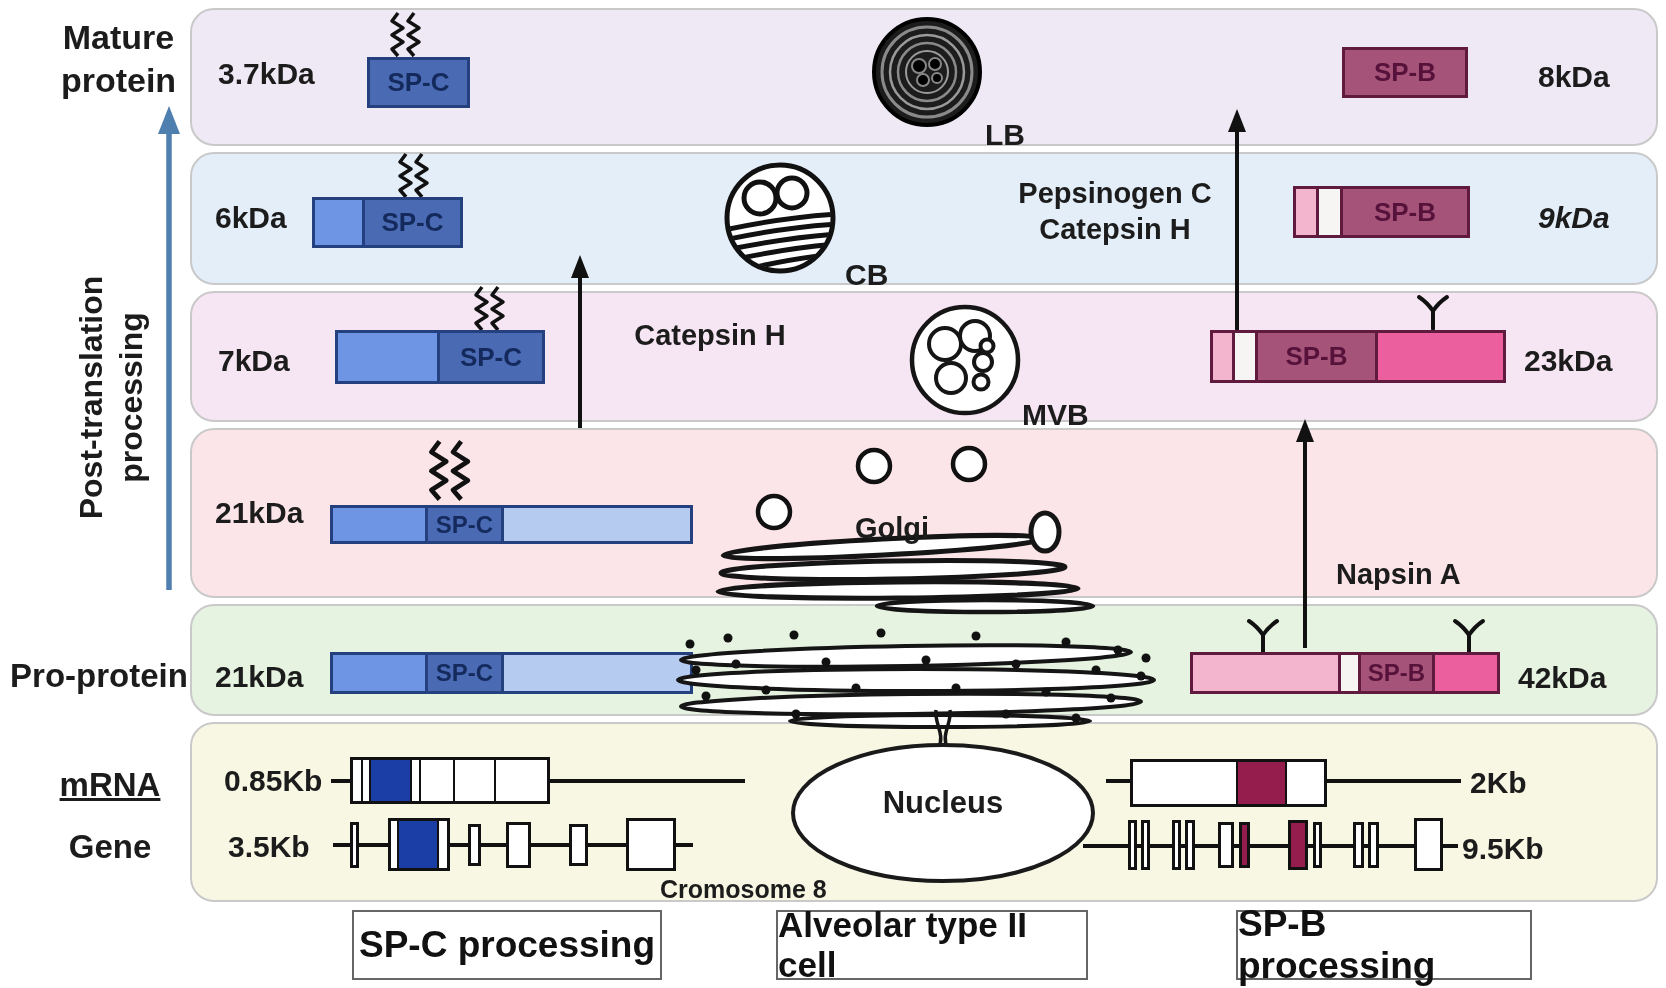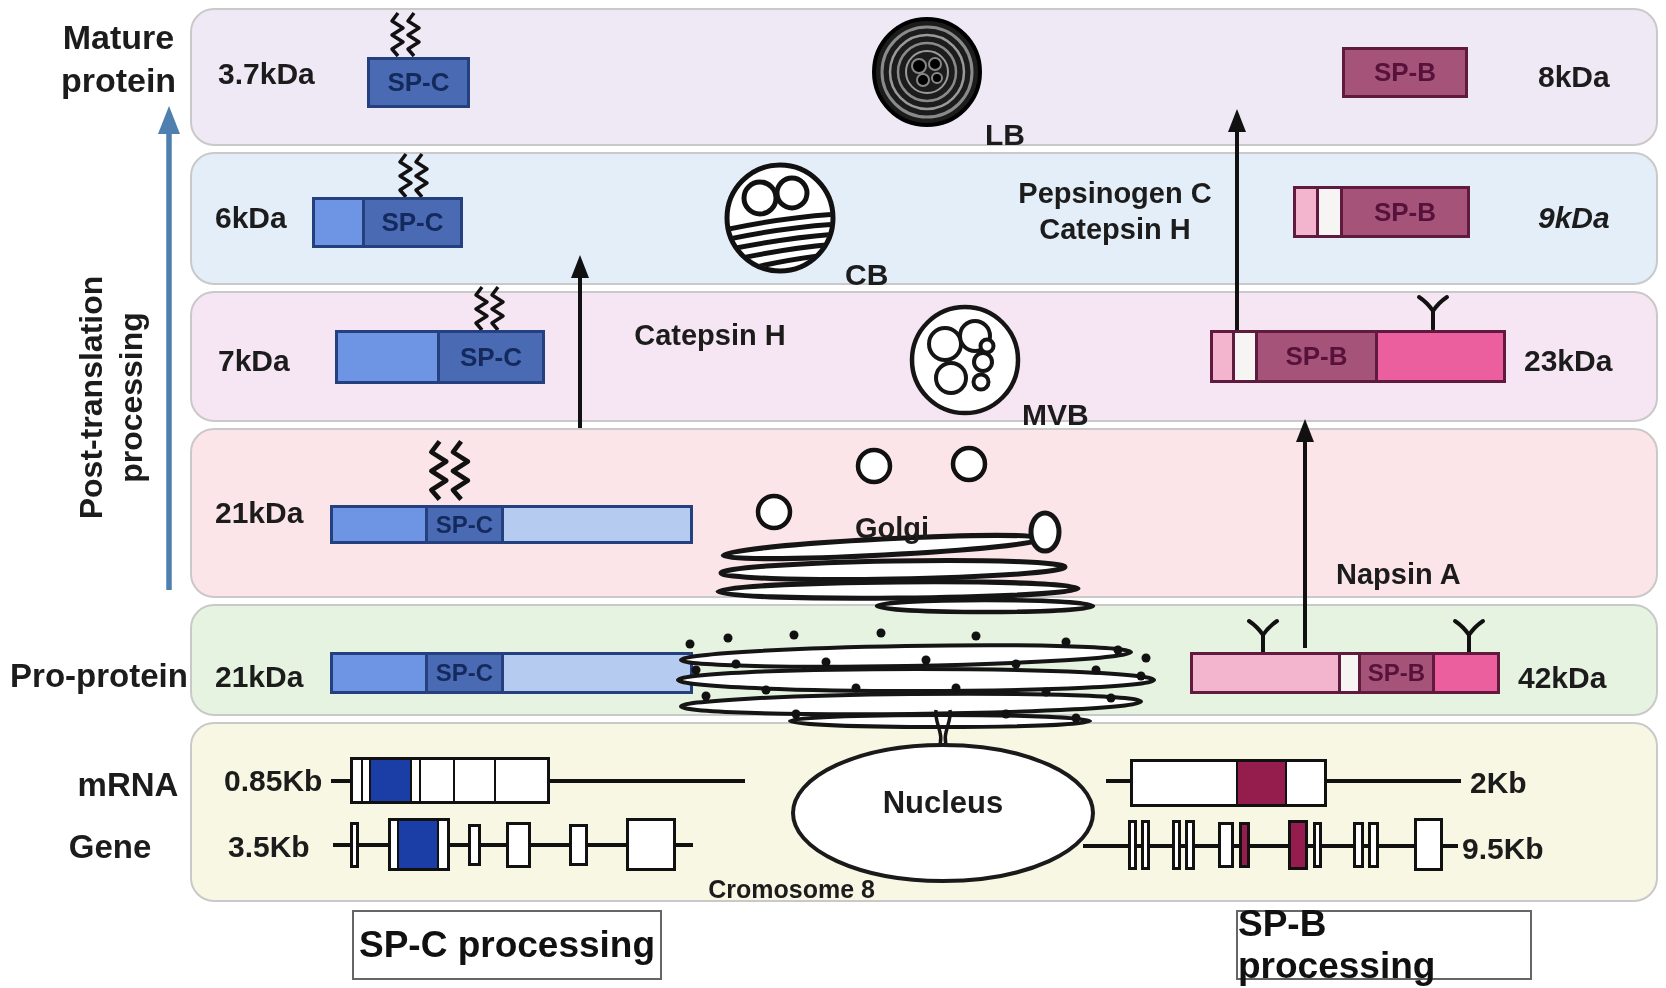--- a/index.html
+++ b/index.html
@@ -37,21 +37,21 @@
   <div class="panel" style="top: 291px; height: 131px; background-color: rgb(246, 229, 242);"></div>
   <div class="panel" style="top: 428px; height: 170px; background-color: rgb(252, 229, 233);"></div>
   <div class="panel" style="top: 604px; height: 112px; background-color: rgb(230, 243, 224);"></div>
   <div class="panel" style="top: 722px; height: 180px; background-color: rgb(247, 247, 228);"></div>
 
   <div class="lbl big" style="left:36px;top:16px;width:165px;font-size:34px;">Mature
 protein</div>
   <div class="lbl big" style="left:-92px;top:345px;width:430px;height:105px;font-size:32px;transform:rotate(-90deg);">Post-translation
 processing</div>
   <div class="lbl big" style="left:0px;top:655px;width:198px;">Pro-protein</div>
-  <div class="lbl big" style="left:48px;top:764px;width:160px;">mRNA</div>
+  <div class="lbl big" style="left:30px;top:764px;width:160px;text-decoration:underline;">mRNA</div>
   <div class="lbl big" style="left:30px;top:826px;width:160px;">Gene</div>
 
   <svg style="left:151px;top:104px;" width="36" height="488" viewBox="0 0 36 488">
     <line x1="18" y1="486" x2="18" y2="24" stroke="#4f7fae" stroke-width="5.5"></line>
     <polygon points="18,2 7,30 29,30" fill="#4f7fae"></polygon>
   </svg>
 
   <div class="lbl kda" style="left:218px;top:55px;">3.7kDa</div>
   <svg style="left:388px;top:10px;" width="40" height="47" viewBox="0 0 40 47">
     <path d="M10 46 L4 39 L15 32 L4 25 L15 18 L4 11 L10 3" stroke="#111" stroke-width="3.5" fill="none" stroke-linejoin="round"></path>
@@ -289,21 +289,21 @@
   <div class="gbox" style="left:468px;top:824px;width:13px;height:42px;"></div>
   <div class="gbox" style="left:506px;top:822px;width:25px;height:46px;"></div>
   <div class="gbox" style="left:569px;top:824px;width:19px;height:42px;"></div>
   <div class="gbox" style="left:626px;top:818px;width:50px;height:53px;"></div>
 
   <svg style="left:787px;top:739px;" width="312" height="146" viewBox="0 0 312 146">
     <ellipse cx="156" cy="74" rx="150" ry="68" fill="#fff" stroke="#1a1a1a" stroke-width="4"></ellipse>
   </svg>
   <div class="lbl" style="left:858px;top:784px;width:170px;text-align:center;font-size:31px;">Nucleus</div>
 
-  <div class="lbl" style="left:660px;top:874px;width:215px;text-align:right;font-size:25px;">Cromosome 8</div>
+  <div class="lbl" style="left:660px;top:874px;width:215px;text-align:left;font-size:25px;">Cromosome 8</div>
 
   <div class="gline" style="left:1106px;top:779px;width:26px;"></div>
   <div class="cluster" style="left:1130px;top:759px;width:197px;height:48px;">
     <div class="cl-seg" style="width:105px;border-right:2.5px solid #111;background:#fff;"></div>
     <div class="cl-seg" style="width: 49px; border-right: 2.5px solid rgb(17, 17, 17); background-color: rgb(149, 29, 78);"></div>
     <div class="cl-seg" style="flex:1;background:#fff;"></div>
   </div>
   <div class="gline" style="left:1326px;top:779px;width:135px;"></div>
   <div class="lbl kda" style="left:1470px;top:764px;">2Kb</div>
 
@@ -317,17 +317,20 @@
   <div class="gbox" style="left: 1288px; top: 820px; width: 20px; height: 50px; background-color: rgb(149, 29, 78);"></div>
   <div class="gbox" style="left:1313px;top:822px;width:9px;height:46px;"></div>
   <div class="gbox" style="left:1353px;top:822px;width:11px;height:46px;"></div>
   <div class="gbox" style="left:1368px;top:822px;width:11px;height:46px;"></div>
   <div class="gbox" style="left:1414px;top:818px;width:29px;height:53px;"></div>
   <div class="lbl kda" style="left:1462px;top:830px;">9.5Kb</div>
 
   <div class="footbox" style="left:352px;width:310px;">
       <span>SP-C processing</span>
     </div>
+  <div class="footbox" style="left:776px;width:312px;font-size:35px;">
+      <span>Alveolar type II cell</span>
+    </div>
   <div class="footbox" style="left:1236px;width:296px;">
       <span>SP-B processing</span>
     </div>
 
 </div>
 
 </body></html>

